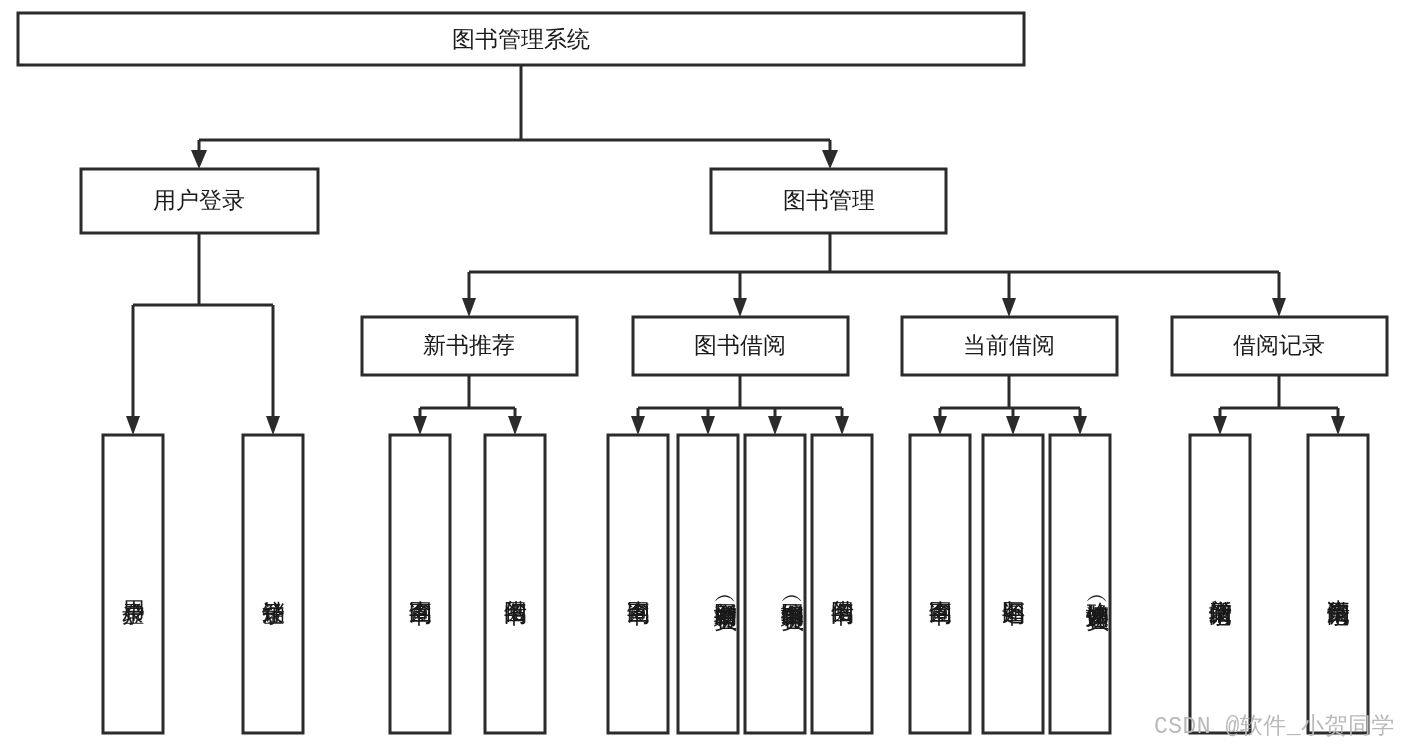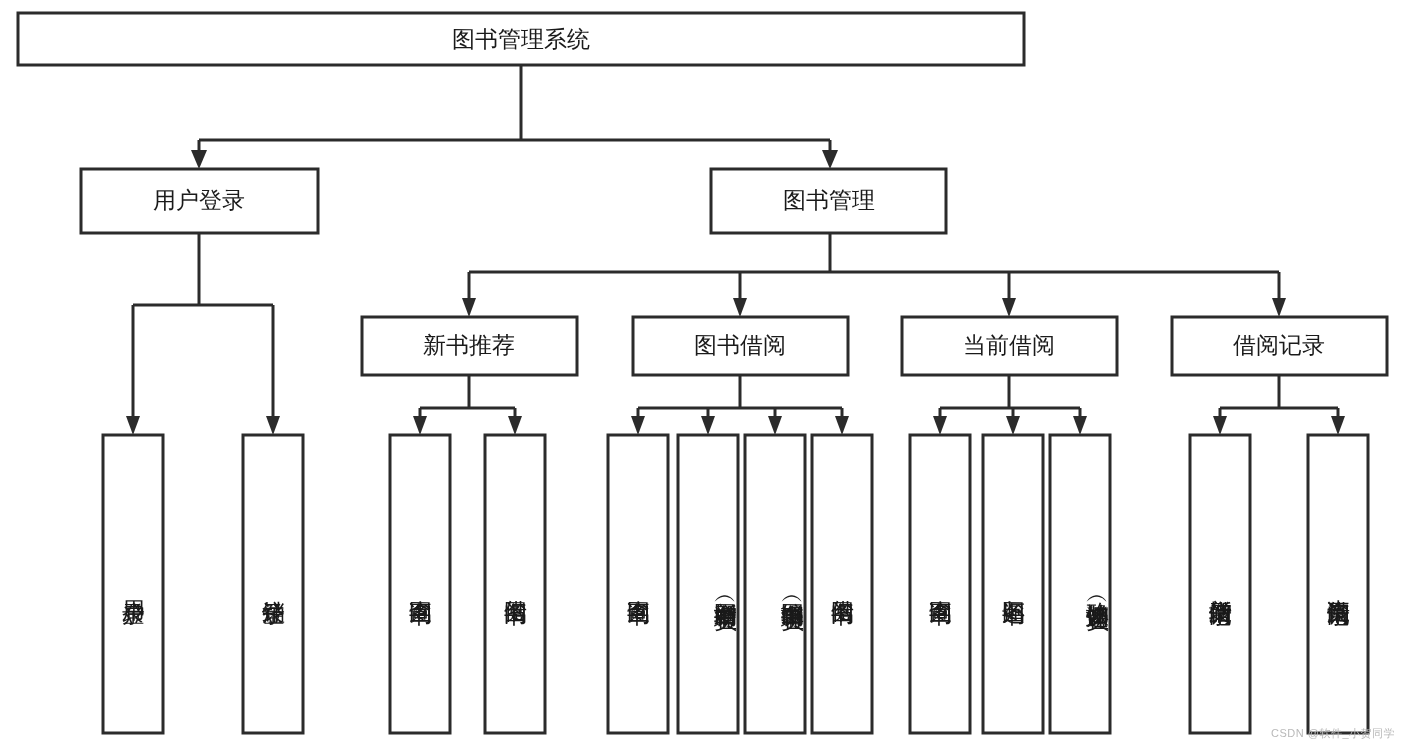--- a/index.html
+++ b/index.html
@@ -60,22 +60,22 @@
     line-height: 1.12;
     color: #1a1a1a;
     letter-spacing: 1px;
     white-space: nowrap;
     pointer-events: none;
   }
   .watermark {
     position: absolute;
     right: 10px;
     bottom: 6px;
-    font-family: Liberation Sans, sans-serif;
-    font-size: 11px;
+    font-family: Liberation Mono, monospace;
+    font-size: 23px;
     color: #b9b9b9;
     letter-spacing: 0.5px;
     user-select: none;
   }
 </style>
 </head>
 <body>
 
 <div id="diagram-root">
 

